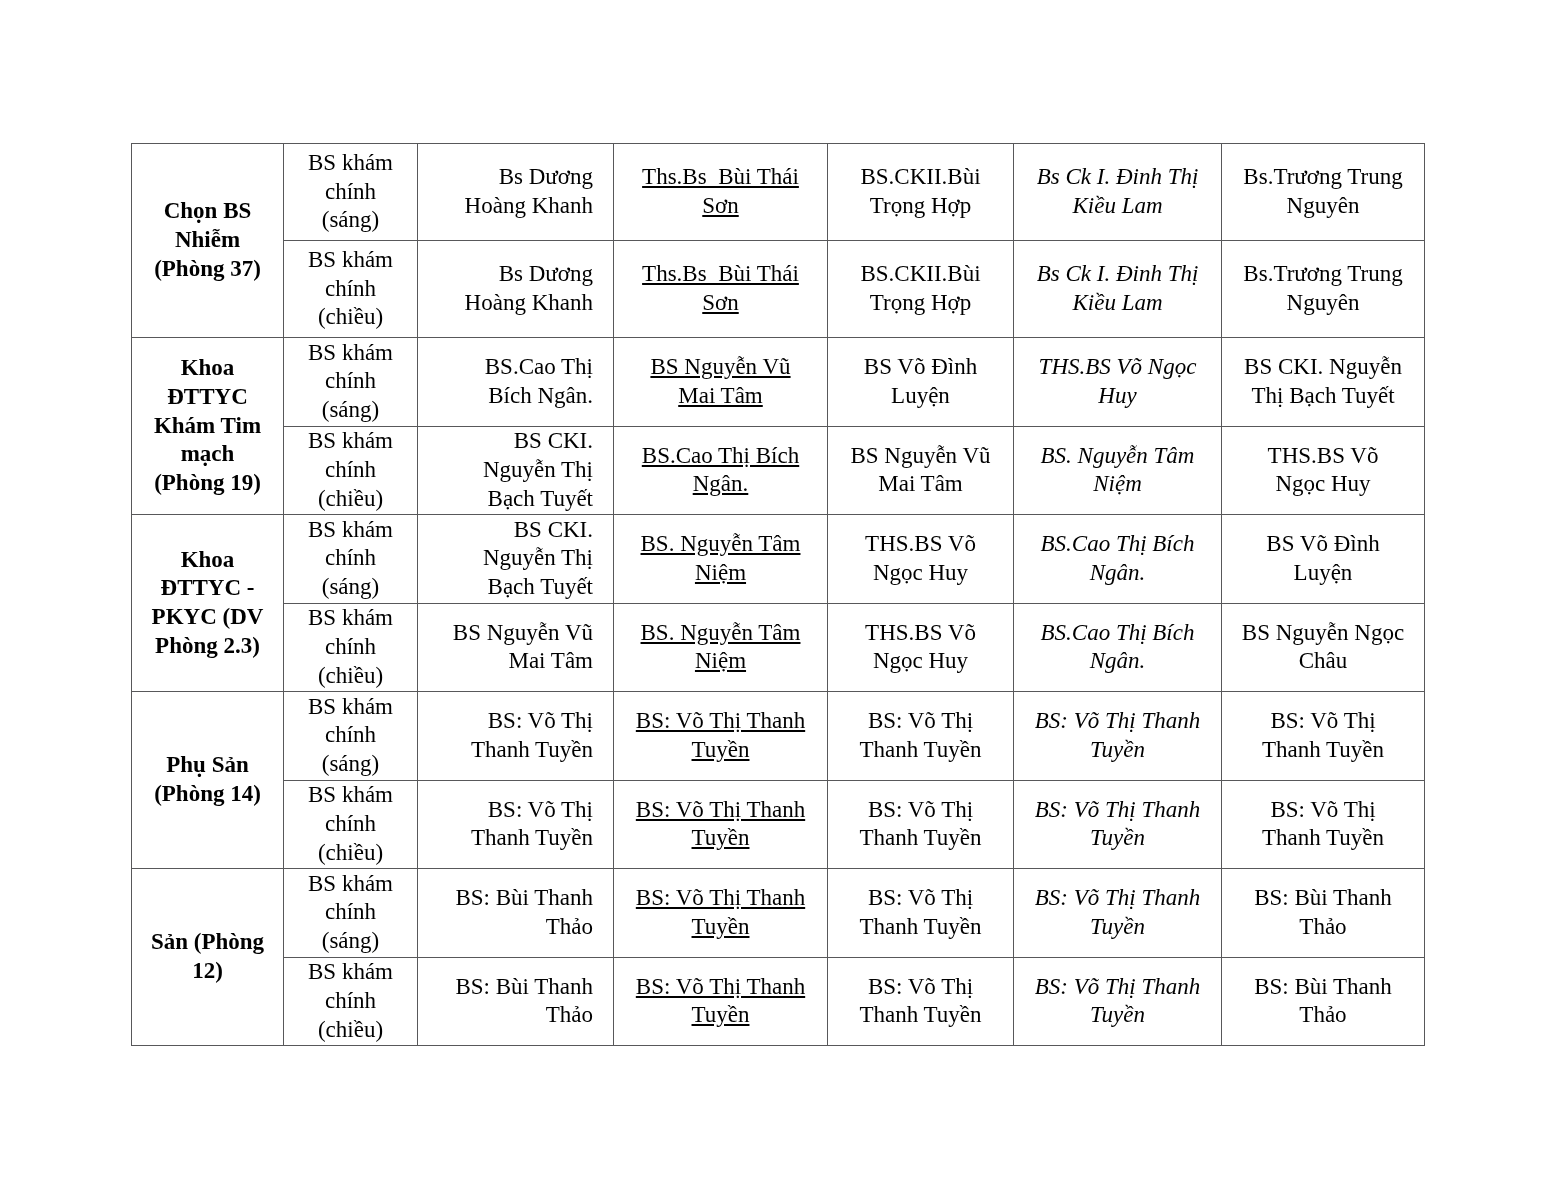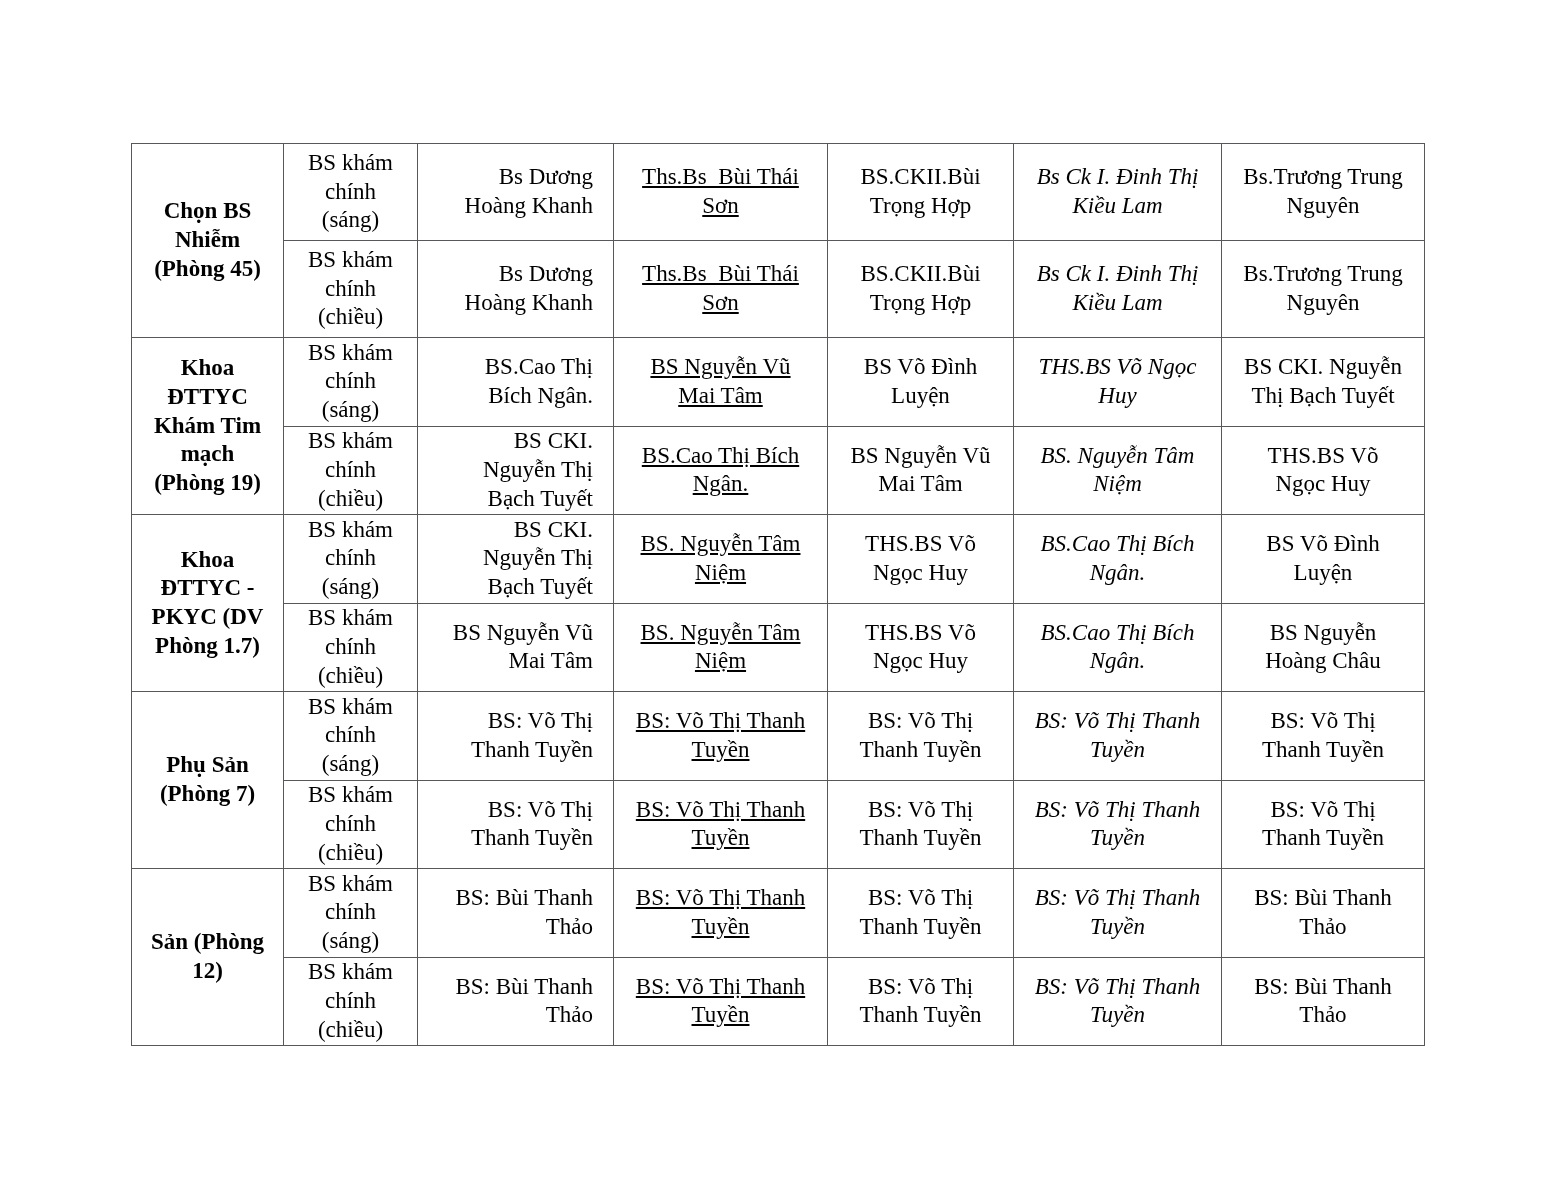--- a/index.html
+++ b/index.html
@@ -54,21 +54,21 @@
       <col style="width:152px">
       <col style="width:134px">
       <col style="width:196px">
       <col style="width:214px">
       <col style="width:186px">
       <col style="width:208px">
       <col style="width:203px">
     </colgroup>
     <tbody>
         <tr style="height: 97px;">
-          <td class="dept c1" rowspan="2">Chọn BS Nhiễm (Phòng 45)</td>
+          <td class="dept c1" rowspan="2">Chọn BS Nhiễm (Phòng 37)</td>
           <td class="shift c2">BS khám chính (sáng)</td>
           <td class="doc c3">Bs Dương Hoàng Khanh</td>
           <td class="doc c4">Ths.Bs&nbsp; Bùi Thái Sơn</td>
           <td class="doc c5">BS.CKII.Bùi Trọng Hợp</td>
           <td class="doc c6">Bs Ck I. Đinh Thị Kiều Lam</td>
           <td class="doc c7">Bs.Trương Trung Nguyên</td>
         </tr>
         <tr style="height: 97px;">
           <td class="shift c2">BS khám chính (chiều)</td>
           <td class="doc c3">Bs Dương Hoàng Khanh</td>
@@ -88,38 +88,38 @@
         </tr>
         <tr style="height: 88.5px;">
           <td class="shift c2">BS khám chính (chiều)</td>
           <td class="doc c3">BS CKI. Nguyễn Thị Bạch Tuyết</td>
           <td class="doc c4">BS.Cao Thị Bích Ngân.</td>
           <td class="doc c5">BS Nguyễn Vũ Mai Tâm</td>
           <td class="doc c6">BS. Nguyễn Tâm Niệm</td>
           <td class="doc c7">THS.BS Võ Ngọc Huy</td>
         </tr>
         <tr style="height: 88.5px;">
-          <td class="dept c1" rowspan="2">Khoa ĐTTYC - PKYC (DV Phòng 1.7)</td>
+          <td class="dept c1" rowspan="2">Khoa ĐTTYC - PKYC (DV Phòng 2.3)</td>
           <td class="shift c2">BS khám chính (sáng)</td>
           <td class="doc c3">BS CKI. Nguyễn Thị Bạch Tuyết</td>
           <td class="doc c4">BS. Nguyễn Tâm Niệm</td>
           <td class="doc c5">THS.BS Võ Ngọc Huy</td>
           <td class="doc c6">BS.Cao Thị Bích Ngân.</td>
           <td class="doc c7">BS Võ Đình Luyện</td>
         </tr>
         <tr style="height: 88.5px;">
           <td class="shift c2">BS khám chính (chiều)</td>
           <td class="doc c3">BS Nguyễn Vũ Mai Tâm</td>
           <td class="doc c4">BS. Nguyễn Tâm Niệm</td>
           <td class="doc c5">THS.BS Võ Ngọc Huy</td>
           <td class="doc c6">BS.Cao Thị Bích Ngân.</td>
-          <td class="doc c7">BS Nguyễn Hoàng Châu</td>
+          <td class="doc c7">BS Nguyễn Ngọc Châu</td>
         </tr>
         <tr style="height: 88.5px;">
-          <td class="dept c1" rowspan="2">Phụ Sản (Phòng 7)</td>
+          <td class="dept c1" rowspan="2">Phụ Sản (Phòng 14)</td>
           <td class="shift c2">BS khám chính (sáng)</td>
           <td class="doc c3">BS: Võ Thị Thanh Tuyền</td>
           <td class="doc c4">BS: Võ Thị Thanh Tuyền</td>
           <td class="doc c5">BS: Võ Thị Thanh Tuyền</td>
           <td class="doc c6">BS: Võ Thị Thanh Tuyền</td>
           <td class="doc c7">BS: Võ Thị Thanh Tuyền</td>
         </tr>
         <tr style="height: 88.5px;">
           <td class="shift c2">BS khám chính (chiều)</td>
           <td class="doc c3">BS: Võ Thị Thanh Tuyền</td>

